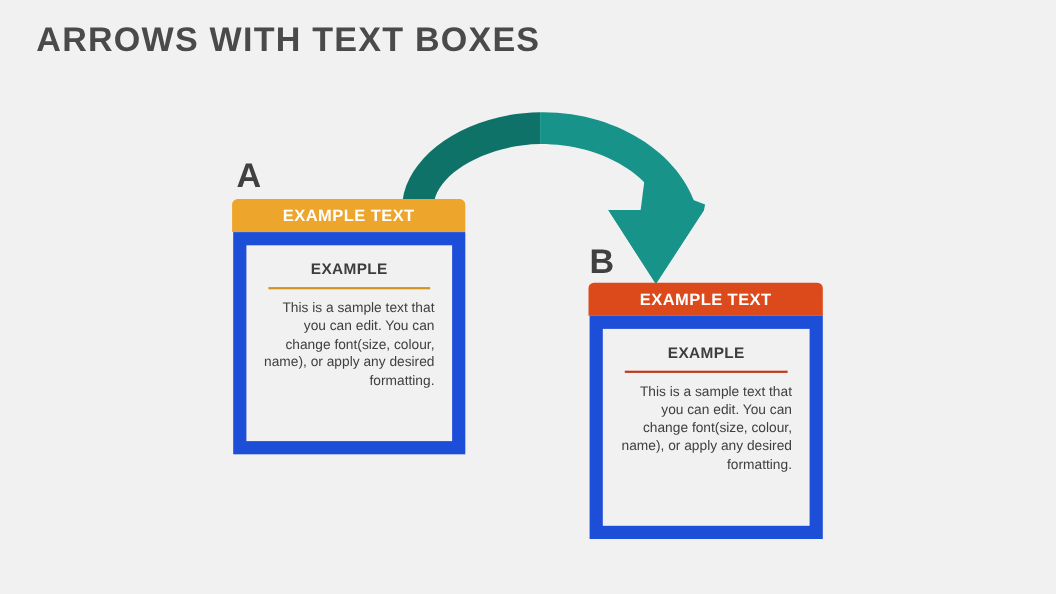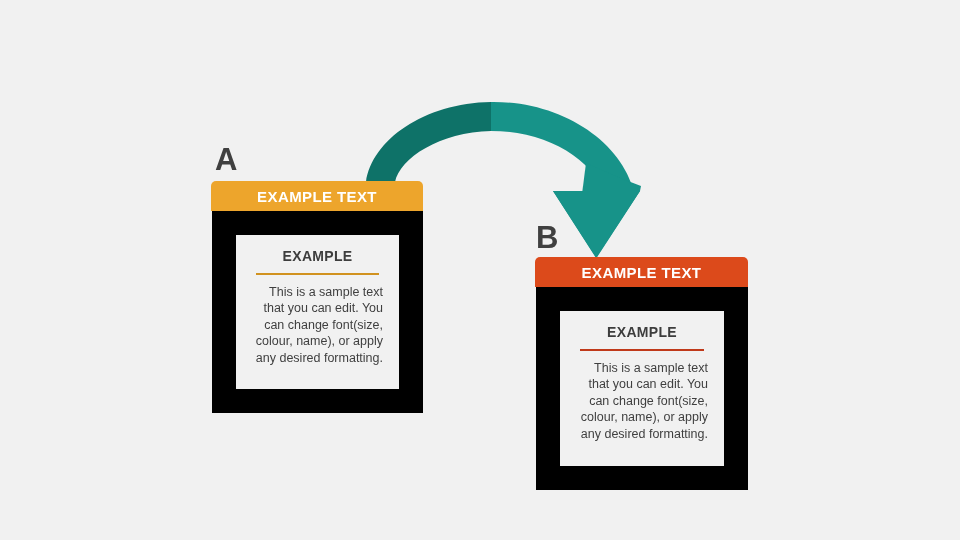--- a/index.html
+++ b/index.html
@@ -76,22 +76,22 @@
     font-size: 15px;
     font-weight: bold;
     letter-spacing: 0.4px;
     line-height: 1;
   }
   .card-frame {
     position: absolute;
     left: 1px;
     top: 30px;
     box-sizing: border-box;
-    background: #000000;
-    padding: 24px;
+    background: #1d4ed8;
+    padding: 12px;
   }
   .card-body {
     width: 100%;
     height: 100%;
     box-sizing: border-box;
     background: #f1f1f1;
     padding: 14px 16px 0 16px;
     text-align: center;
   }
   .card-subtitle {
@@ -120,20 +120,21 @@
 
   
   #card-b { left: 535px; top: 257px; width: 213px; }
   #card-b .card-frame { width: 212px; height: 203px; }
 </style>
 </head>
 <body>
 
 <div class="slide">
 
+  <div class="slide-title">ARROWS WITH TEXT BOXES</div>
 
   <svg class="arrow-layer" viewBox="0 0 960 540" width="960" height="540">
 
     <path fill="#0e7268" d="M 366,182
              C 372,140 424,103 491,102
              L 491,131
              C 440,132 400,158 395,182
              Z"></path>
 
     <path fill="#179389" d="M 491,102

